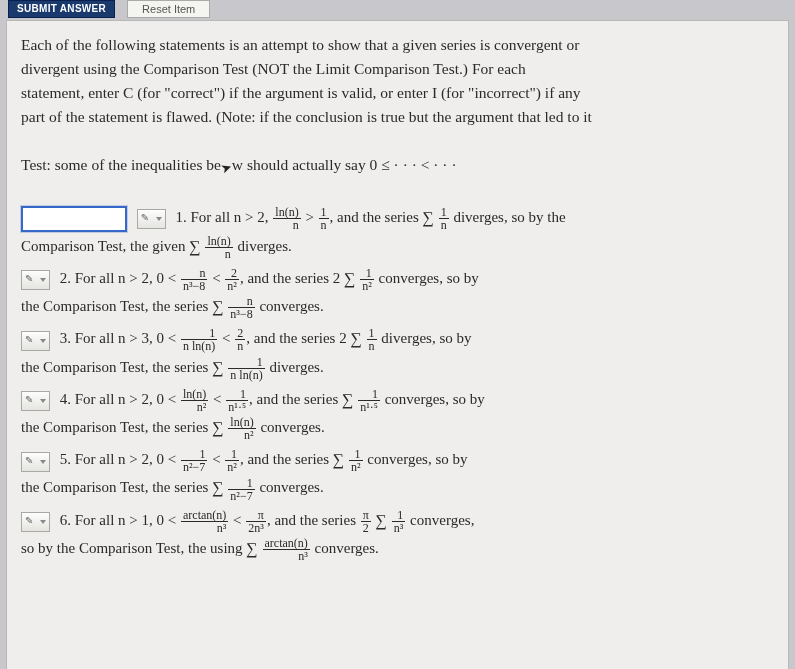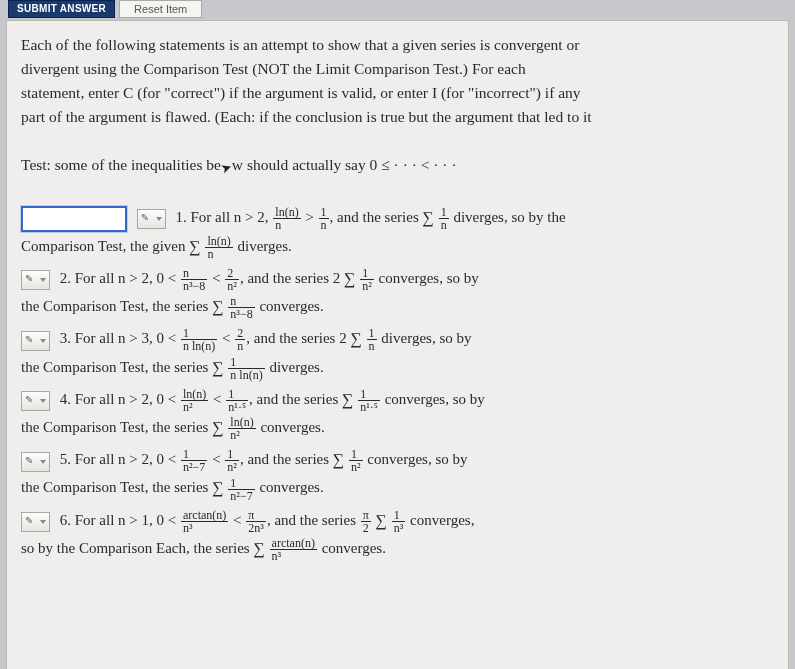--- a/index.html
+++ b/index.html
@@ -5,21 +5,21 @@
   body {
     margin: 0;
     font-family: Georgia, 'Times New Roman', serif;
     background: #c8c8cc;
     width: 795px;
     height: 669px;
     overflow: hidden;
   }
   .top-buttons {
     display: flex;
-    gap: 4px;
+    gap: 12px;
     padding: 0 0 2px 8px;
   }
   .btn-submit {
     background: #1a3a6e;
     color: #fff;
     font-family: Arial, sans-serif;
     font-weight: bold;
     font-size: 10px;
     padding: 2px 8px;
     border: 1px solid #0a2050;
@@ -90,21 +90,21 @@
     content:"";
     position:absolute;
     right:3px; top:7px;
     border-left:3px solid transparent;
     border-right:3px solid transparent;
     border-top:4px solid #888;
   }
   .num { font-weight: normal; }
   .frac {
     display:inline-block;
-    text-align:left;
+    text-align:right;
     vertical-align: middle;
     font-size: 12px;
     line-height: 1.0;
     margin: 0 1px;
   }
   .frac .top { display:block; border-bottom:1px solid #2a2a2a; padding:0 2px; }
   .frac .bot { display:block; padding:0 2px; }
   .sigma { font-size:16px; position:relative; top:1px; }
   .item-block { margin-bottom:4px; }
 </style>
@@ -115,21 +115,21 @@
   <div class="btn-submit">Submit answer</div>
   <div class="btn-reset">Reset Item</div>
 </div>
 
 <div class="panel">
 
   <div class="intro">
     <span>Each of the following statements is an attempt to show that a given series is convergent or</span><br>
     <span>divergent using the Comparison Test (NOT the Limit Comparison Test.) For each</span><br>
     <span>statement, enter C (for "correct") if the argument is valid, or enter I (for "incorrect") if any</span><br>
-    <span>part of the argument is flawed. (Each: if the conclusion is true but the argument that led to it</span><br>
+    <span>part of the statement is flawed. (Note: if the conclusion is true but the argument that led to it</span><br>
     <br>
     <span>Test: some of the inequalities be</span><span class="cursor-arrow">➤</span><span>w should actually say 0 ≤ · · · &lt; · · ·</span>
   </div>
 
   <div class="items">
 
     <div class="item-block">
       <span class="row-head">
         <input class="answer-input" style="">
         <span class="preview-btn">✎</span>
@@ -168,17 +168,17 @@
       </span>
       <span class="num">5. </span><span>For all n &gt; 2, 0 &lt; </span><span class="frac"><span class="top">1</span><span class="bot">n²−7</span></span><span> &lt; </span><span class="frac"><span class="top">1</span><span class="bot">n²</span></span><span>, and the series </span><span class="sigma">∑</span> <span class="frac"><span class="top">1</span><span class="bot">n²</span></span><span> converges, so by</span><br>
       <span>the Comparison Test, the series </span><span class="sigma">∑</span> <span class="frac"><span class="top">1</span><span class="bot">n²−7</span></span><span> converges.</span>
     </div>
 
     <div class="item-block">
       <span class="row-head">
         <span class="preview-btn">✎</span>
       </span>
       <span class="num">6. </span><span>For all n &gt; 1, 0 &lt; </span><span class="frac"><span class="top">arctan(n)</span><span class="bot">n³</span></span><span> &lt; </span><span class="frac"><span class="top">π</span><span class="bot">2n³</span></span><span>, and the series </span><span class="frac"><span class="top">π</span><span class="bot">2</span></span> <span class="sigma">∑</span> <span class="frac"><span class="top">1</span><span class="bot">n³</span></span><span> converges,</span><br>
-      <span>so by the Comparison Each, the series </span><span class="sigma">∑</span> <span class="frac"><span class="top">arctan(n)</span><span class="bot">n³</span></span><span> converges.</span>
+      <span>so by the Comparison Test, the using </span><span class="sigma">∑</span> <span class="frac"><span class="top">arctan(n)</span><span class="bot">n³</span></span><span> converges.</span>
     </div>
 
   </div>
 </div>
 
 </body></html>

